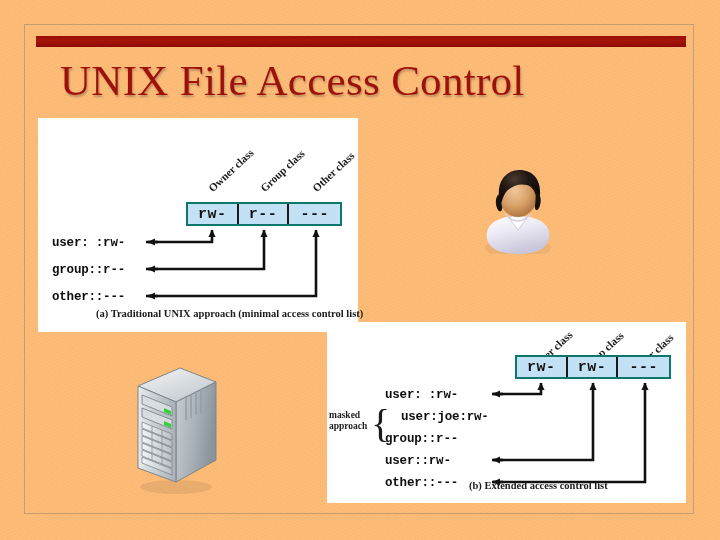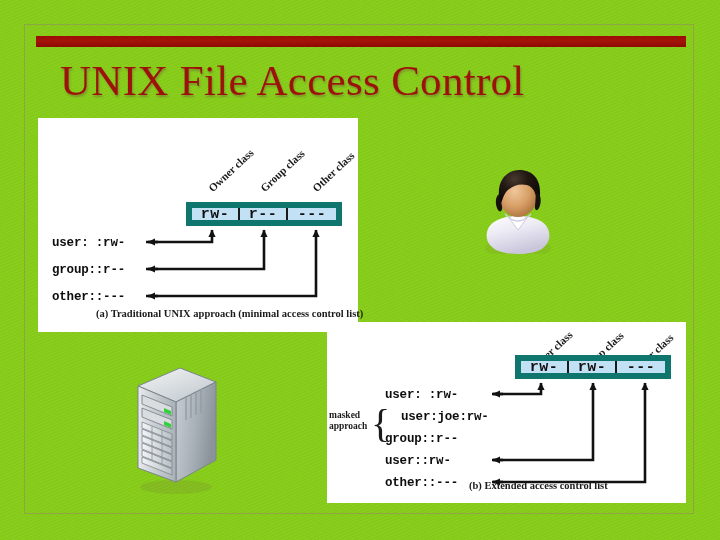--- a/index.html
+++ b/index.html
@@ -4,21 +4,21 @@
 <style>
   html,body{margin:0;padding:0;}
   body{
     width:720px;height:540px;overflow:hidden;position:relative;
     font-family:"Liberation Serif",serif;
     background-color:#e9dcc0;
   }
   
   #slide{
     position:absolute;inset:0;
-    background-color:#84cc16;
+    background-color:#fdba74;
     background-image:
       radial-gradient(circle at 12% 18%, rgba(255,252,240,.85) 0 12%, rgba(0,0,0,0) 35%),
       radial-gradient(circle at 78% 10%, rgba(214,196,158,.55) 0 10%, rgba(0,0,0,0) 30%),
       radial-gradient(circle at 88% 62%, rgba(255,250,235,.6) 0 12%, rgba(0,0,0,0) 34%),
       radial-gradient(circle at 30% 85%, rgba(206,186,146,.5) 0 12%, rgba(0,0,0,0) 32%),
       radial-gradient(circle at 55% 45%, rgba(255,248,228,.5) 0 14%, rgba(0,0,0,0) 38%),
       repeating-linear-gradient(33deg, rgba(190,170,130,.13) 0 1px, rgba(0,0,0,0) 1px 4px),
       repeating-linear-gradient(118deg, rgba(255,250,233,.16) 0 1px, rgba(0,0,0,0) 1px 5px),
       repeating-linear-gradient(0deg, rgba(175,155,115,.07) 0 2px, rgba(0,0,0,0) 2px 7px),
       linear-gradient(150deg,#efe4ca 0%,#e6d8b8 38%,#ead fits 38%,#e4d5b3 70%,#efe6cd 100%);
@@ -46,21 +46,21 @@
     font-family:"Liberation Serif",serif;
     font-size:43px;line-height:52px;color:#9c120b;
     letter-spacing:.3px;white-space:nowrap;
     text-shadow:1px 2px 2px rgba(110,80,60,.45);
   }
   
   .panel{position:absolute;background:#ffffff;}
   #panel-a{left:38px;top:118px;width:320px;height:214px;}
   #panel-b{left:327px;top:322px;width:359px;height:181px;}
 
-  .perm-row{position:absolute;display:flex;border:6px solid #0f766e;box-sizing:border-box;}
+  .perm-row{position:absolute;display:flex;border:2px solid #0f766e;box-sizing:border-box;}
   .perm-cell{
     background:#c3e1f4;border-right:2px solid #1a1a1a;
     font-family:"Liberation Mono",monospace;
     font-weight:bold;font-size:15px;color:#101010;
     display:flex;align-items:center;justify-content:center;
     box-sizing:border-box;letter-spacing:.5px;
   }
   .perm-cell:last-child{border-right:none;}
 
   .clslabel{

